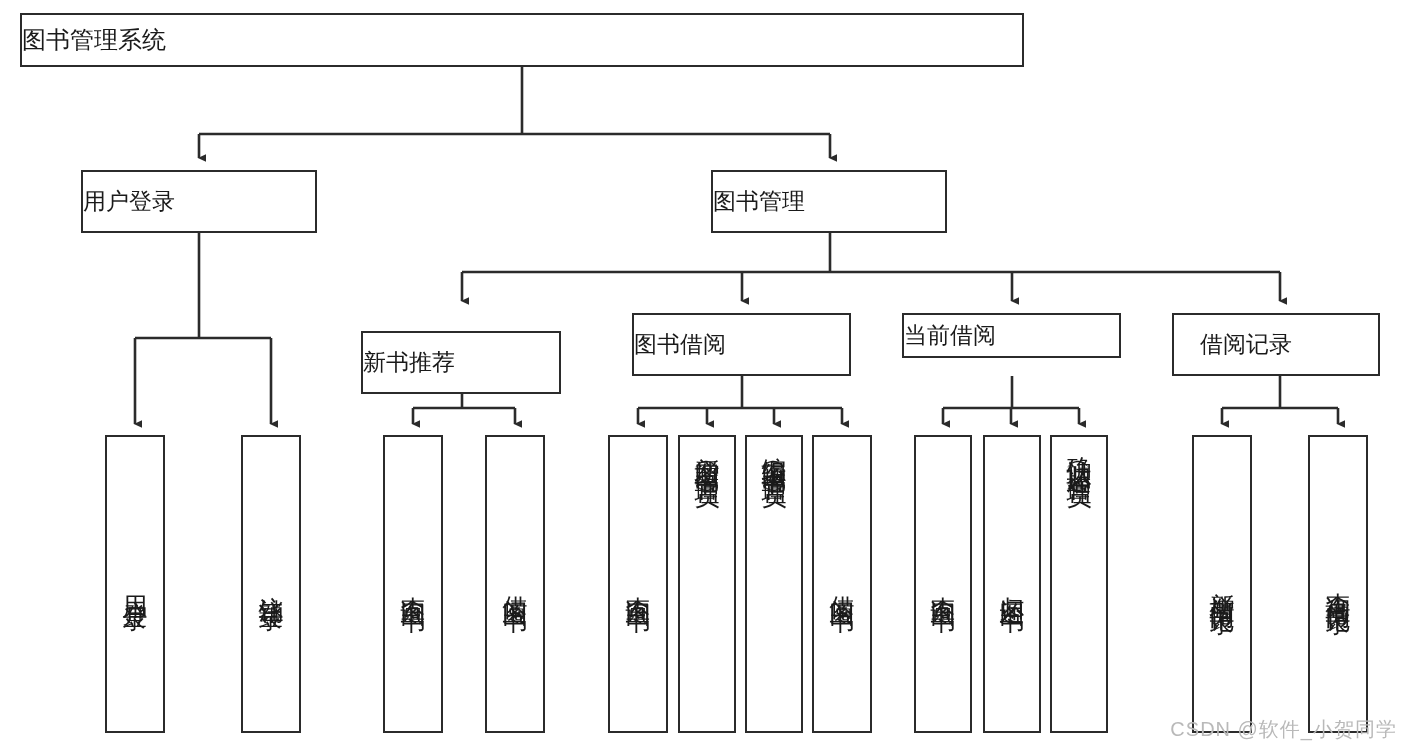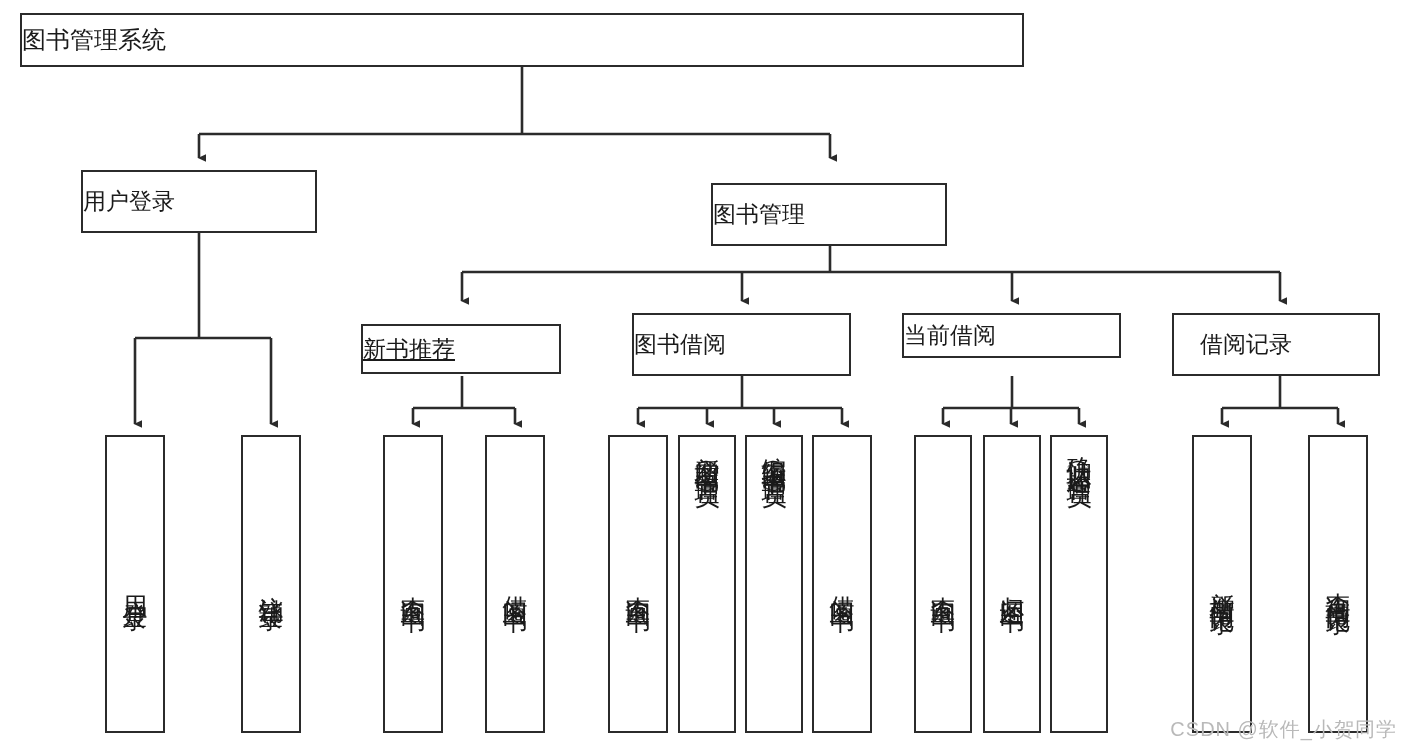--- a/index.html
+++ b/index.html
@@ -113,25 +113,25 @@
     </g>
   </svg>
 
   <div class="node h-node root" style="left:20px;top:13px;width:1004px;height:54px;">
     <span class="label">图书管理系统</span>
   </div>
 
   <div class="node h-node" style="left:81px;top:170px;width:236px;height:63px;">
     <span class="label">用户登录</span>
   </div>
-  <div class="node h-node" style="left:711px;top:170px;width:236px;height:63px;margin-top:13px;">
+  <div class="node h-node" style="left:711px;top:170px;width:236px;height:63px;">
     <span class="label">图书管理</span>
   </div>
 
-  <div class="node h-node" style="left:361px;top:324px;width:200px;height:50px;text-decoration:underline;">
+  <div class="node h-node" style="left:361px;top:331px;width:200px;height:63px;">
     <span class="label">新书推荐</span>
   </div>
   <div class="node h-node" style="left:632px;top:313px;width:219px;height:63px;">
     <span class="label">图书借阅</span>
   </div>
   <div class="node h-node" style="left:902px;top:313px;width:219px;height:45px;">
     <span class="label">当前借阅</span>
   </div>
   <div class="node h-node" style="left:1172px;top:313px;width:208px;height:63px;padding-left:26px;">
     <span class="label">借阅记录</span>

